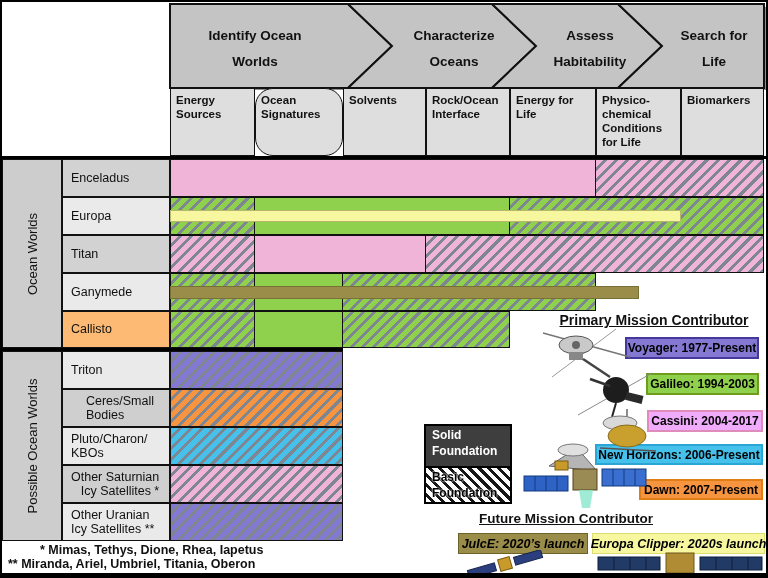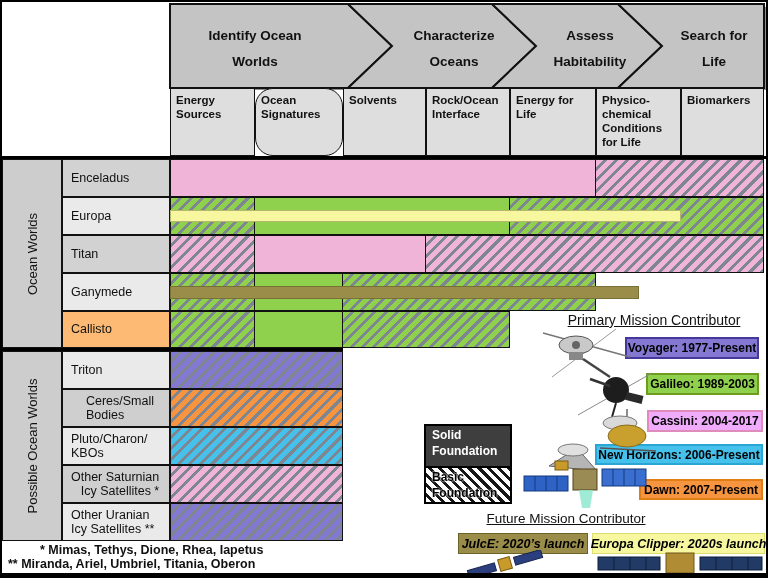--- a/index.html
+++ b/index.html
@@ -13,21 +13,21 @@
   .corner-cell{left:0;top:0;width:168px;height:154px;background:#fff;}
   .thick-line{background:#000;}
   .group-cell{position:absolute;left:0;width:60px;background:#cdcdcd;border:1px solid #111;box-sizing:border-box;}
   .group-cell span{position:absolute;left:50%;top:50%;transform:translate(-50%,-50%) rotate(-90deg);
     white-space:nowrap;font-size:13px;color:#111;}
   .name-cell{position:absolute;left:60px;width:108px;background:#e8e8e8;border:1px solid #111;
     box-sizing:border-box;font-size:12.5px;display:flex;align-items:center;}
   .name-cell span{padding-left:8px;white-space:pre-line;line-height:1.15;}
   .bar-seg{position:absolute;border:1px solid #111;box-sizing:border-box;}
   .overlay-bar{position:absolute;z-index:5;box-sizing:border-box;}
-  .legend-title{position:absolute;font-weight:normal;text-decoration:underline;text-align:center;font-size:14px;}
+  .legend-title{position:absolute;font-weight:bold;text-decoration:underline;text-align:center;font-size:14px;}
   .mission-box{position:absolute;box-sizing:border-box;display:flex;align-items:center;justify-content:center;
     font-weight:bold;font-size:12px;color:#000;white-space:nowrap;}
   .mission-box.future{font-style:italic;font-size:12.5px;}
   .foundation{left:422px;top:422px;width:88px;height:80px;border:2px solid #000;box-sizing:border-box;}
   .foundation .half{width:100%;height:40px;box-sizing:border-box;font-weight:bold;font-size:12px;
     padding:2px 0 0 6px;line-height:1.3;}
   .foundation .solid-half{color:#fff;}
   .foundation .basic-half{border-top:2px solid #000;height:36px;color:#000;
     background:repeating-linear-gradient(45deg,#ffffff 0 4px,#161616 4px 7px);text-shadow:0 0 2px #fff,0 0 2px #fff;}
   .footnote{position:absolute;left:6px;font-weight:bold;font-size:12.5px;}
@@ -150,21 +150,21 @@
     <div class="half basic-half">
       <span>Basic Foundation</span>
     </div>
   </div>
 
   <div class="legend-title" style="left:538px;top:310px;width:228px;">Primary Mission Contributor</div>
   <div class="legend-title" style="left:450px;top:509px;width:228px;font-size:13.5px;">Future Mission Contributor</div>
 
   <div id="mission-legend">
       <div class="mission-box" style="left: 623px; top: 335px; width: 134px; height: 22px; background: rgb(131, 121, 211); border: 2px solid rgb(68, 57, 155);">Voyager: 1977-Present</div>
-      <div class="mission-box" style="left: 644px; top: 371px; width: 113px; height: 22px; background: rgb(143, 208, 76); border: 2px solid rgb(111, 156, 31);">Galileo: 1989-2003</div>
+      <div class="mission-box" style="left: 644px; top: 371px; width: 113px; height: 22px; background: rgb(143, 208, 76); border: 2px solid rgb(111, 156, 31);">Galileo: 1994-2003</div>
       <div class="mission-box" style="left: 645px; top: 408px; width: 116px; height: 22px; background: #f0abfc; border: 2px solid rgb(224, 140, 186);">Cassini: 2004-2017</div>
       <div class="mission-box" style="left: 593px; top: 442px; width: 168px; height: 21px; background: rgb(69, 193, 236); border: 2px solid rgb(42, 166, 212);">New Horizons: 2006-Present</div>
       <div class="mission-box" style="left: 637px; top: 477px; width: 124px; height: 21px; background: rgb(247, 148, 64); border: 2px solid rgb(224, 125, 21);">Dawn: 2007-Present</div>
       <div class="mission-box future" style="left: 456px; top: 531px; width: 130px; height: 21px; background: rgb(154, 140, 73); border: 1.5px solid rgb(107, 98, 38);">JuIcE: 2020’s launch</div>
       <div class="mission-box future" style="left: 590px; top: 531px; width: 173px; height: 21px; background: rgb(247, 247, 160); border: 1.5px solid rgb(222, 222, 110);">Europa Clipper: 2020s launch</div>
     </div>
 
   <svg class="sc-icon" style="left:536px;top:323px;" width="95" height="55" viewBox="0 0 95 55">
     <line x1="5" y1="8" x2="92" y2="32" stroke="#777" stroke-width="1.5"></line>
     <line x1="14" y1="52" x2="78" y2="4" stroke="#9a9a9a" stroke-width="1"></line>

